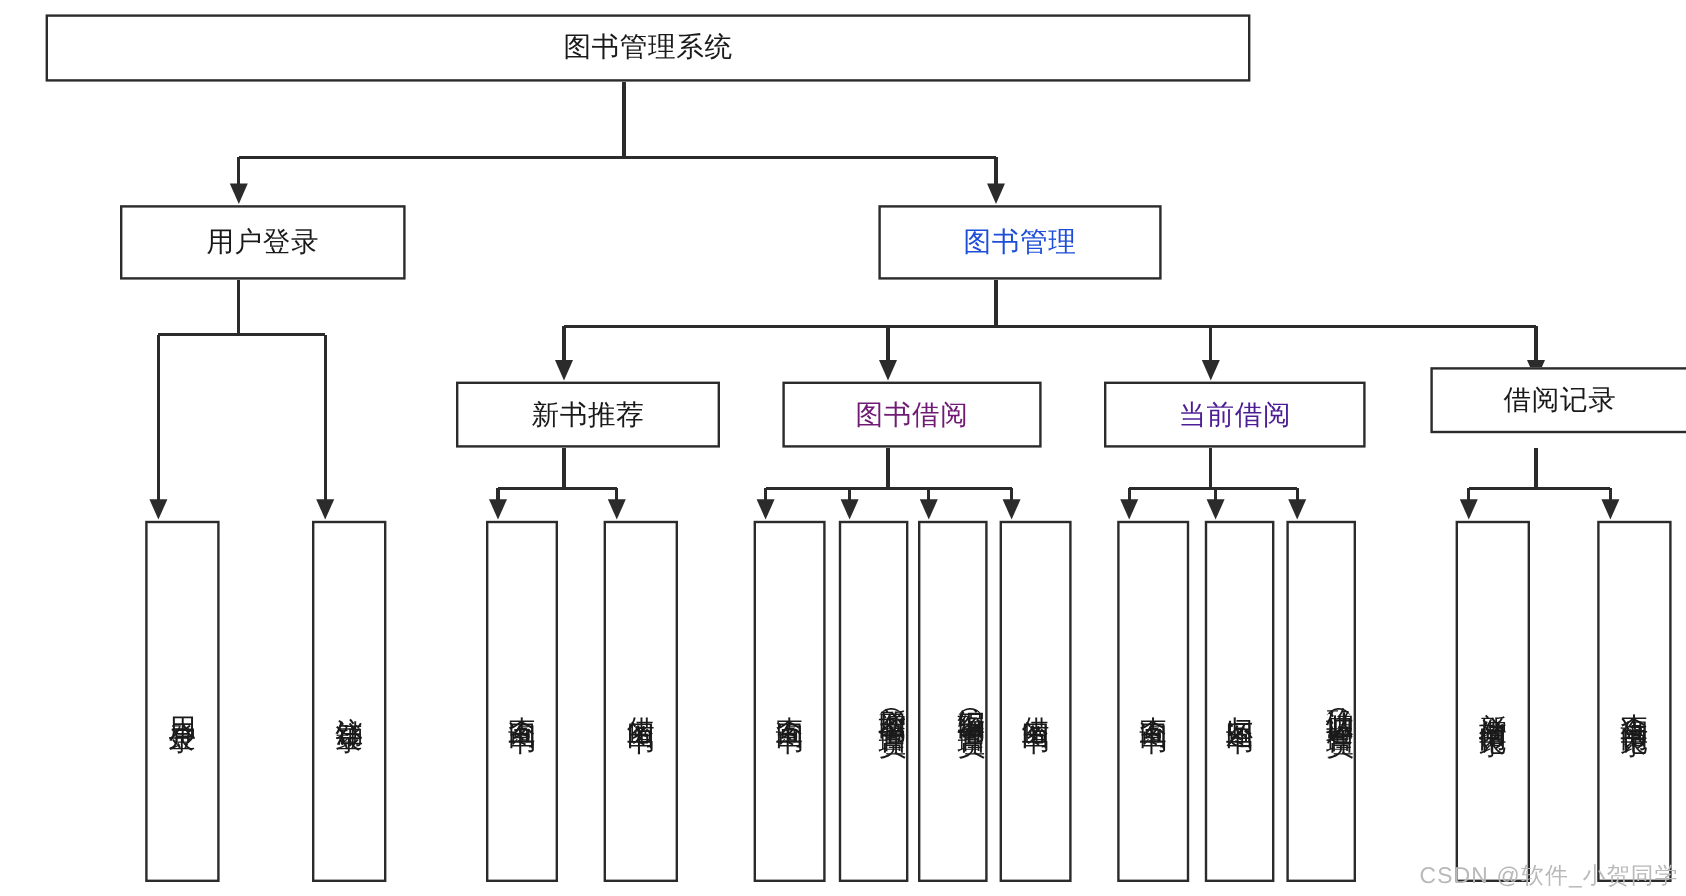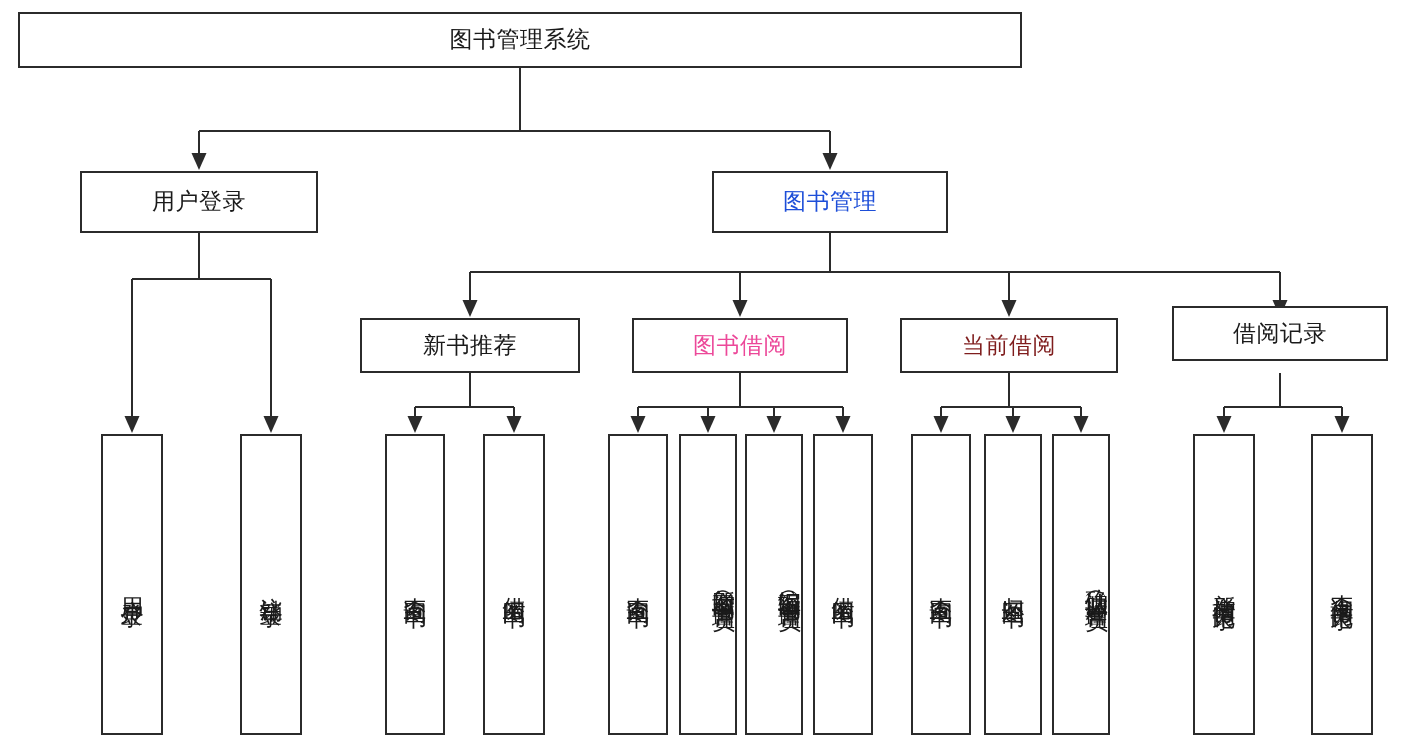--- a/index.html
+++ b/index.html
@@ -27,20 +27,21 @@
   }
   .node {
     position: absolute;
     box-sizing: border-box;
     border: 2.5px solid #2b2b2b;
     background: #ffffff;
     display: flex;
     align-items: center;
     justify-content: center;
     color: #1a1a1a;
+    margin-left: 20px;
   }
   .node.horiz {
     font-size: 23px;
     letter-spacing: 0.5px;
     line-height: 1.2;
   }
   .node.vert {
     writing-mode: vertical-rl;
     text-orientation: upright;
     font-size: 23px;
@@ -129,24 +130,24 @@
       </div>
       <div class="node horiz" style="left: 80px; top: 171px; width: 238px; height: 62px; border-color: rgb(43, 43, 43); background: rgb(255, 255, 255); color: rgb(26, 26, 26);">
         <span class="node-label">用户登录</span>
       </div>
       <div class="node horiz" style="left: 712px; top: 171px; width: 236px; height: 62px; border-color: rgb(43, 43, 43); background: rgb(255, 255, 255); color: #1d4ed8;">
         <span class="node-label">图书管理</span>
       </div>
       <div class="node horiz" style="left: 360px; top: 318px; width: 220px; height: 55px; border-color: rgb(43, 43, 43); background: rgb(255, 255, 255); color: rgb(26, 26, 26); justify-content: center;">
         <span class="node-label">新书推荐</span>
       </div>
-      <div class="node horiz" style="left: 632px; top: 318px; width: 216px; height: 55px; border-color: rgb(43, 43, 43); background: rgb(255, 255, 255); color: #ec4899;">
+      <div class="node horiz" style="left: 632px; top: 318px; width: 216px; height: 55px; border-color: rgb(43, 43, 43); background: rgb(255, 255, 255); color: #701a75;">
         <span class="node-label">图书借阅</span>
       </div>
-      <div class="node horiz" style="left: 900px; top: 318px; width: 218px; height: 55px; border-color: rgb(43, 43, 43); background: rgb(255, 255, 255); color: #7f1d1d;">
+      <div class="node horiz" style="left: 900px; top: 318px; width: 218px; height: 55px; border-color: rgb(43, 43, 43); background: rgb(255, 255, 255); color: #4c1d95;">
         <span class="node-label">当前借阅</span>
       </div>
       <div class="node horiz" style="left: 1172px; top: 306px; width: 216px; height: 55px; border-color: rgb(43, 43, 43); background: rgb(255, 255, 255); color: rgb(26, 26, 26);">
         <span class="node-label">借阅记录</span>
       </div>
       <div class="node vert" style="left: 101px; top: 434px; width: 62px; height: 301px; border-color: rgb(43, 43, 43); background: rgb(255, 255, 255); color: rgb(26, 26, 26);">
         <span class="node-label">用户登录</span>
       </div>
       <div class="node vert" style="left: 240px; top: 434px; width: 62px; height: 301px; border-color: rgb(43, 43, 43); background: rgb(255, 255, 255); color: rgb(26, 26, 26);">
         <span class="node-label">注销登录</span>
@@ -178,13 +179,14 @@
       <div class="node vert toptext" style="left: 1052px; top: 434px; width: 58px; height: 301px; border-color: rgb(43, 43, 43); background: rgb(255, 255, 255); color: rgb(26, 26, 26);">
         <span class="node-label">确认归还（管理员）</span>
       </div>
       <div class="node vert" style="left: 1193px; top: 434px; width: 62px; height: 301px; border-color: rgb(43, 43, 43); background: rgb(255, 255, 255); color: rgb(26, 26, 26);">
         <span class="node-label">新增借阅记录</span>
       </div>
       <div class="node vert" style="left: 1311px; top: 434px; width: 62px; height: 301px; border-color: rgb(43, 43, 43); background: rgb(255, 255, 255); color: rgb(26, 26, 26);">
         <span class="node-label">查询借阅记录</span>
       </div>
     </div>
+  <div class="watermark">CSDN @软件_小贺同学</div>
 </div>
 
 </body></html>

